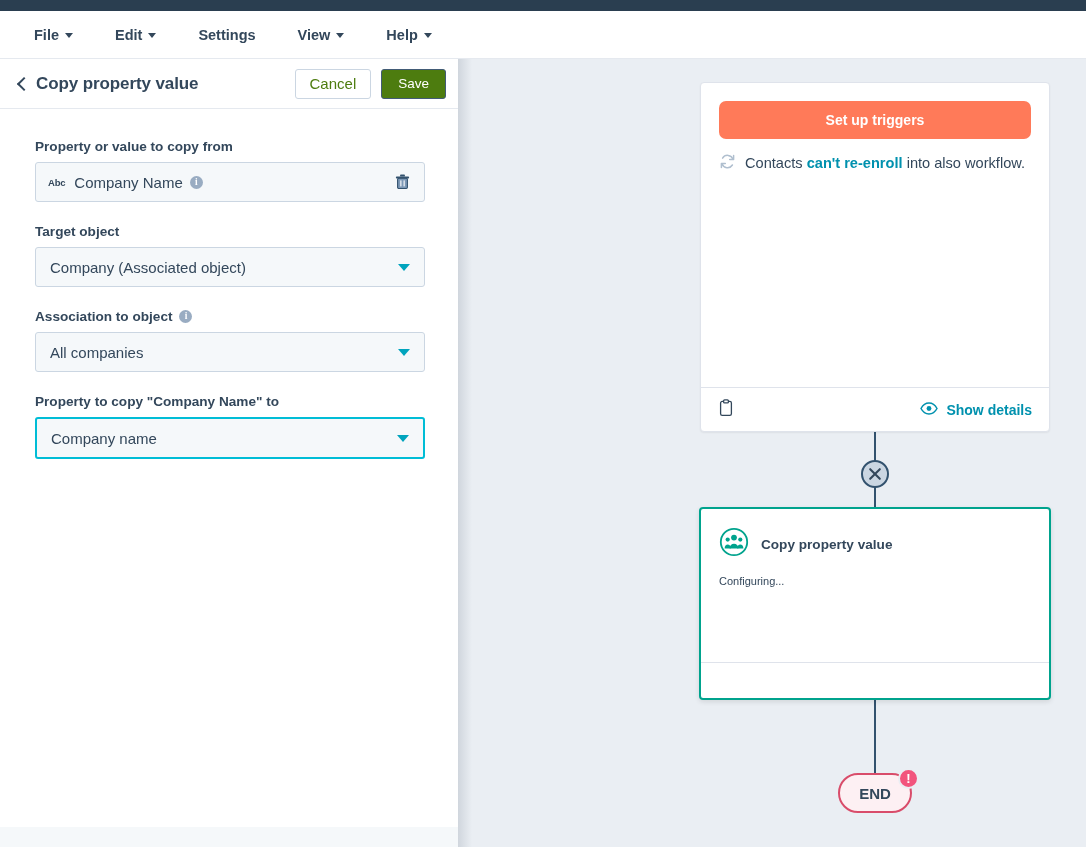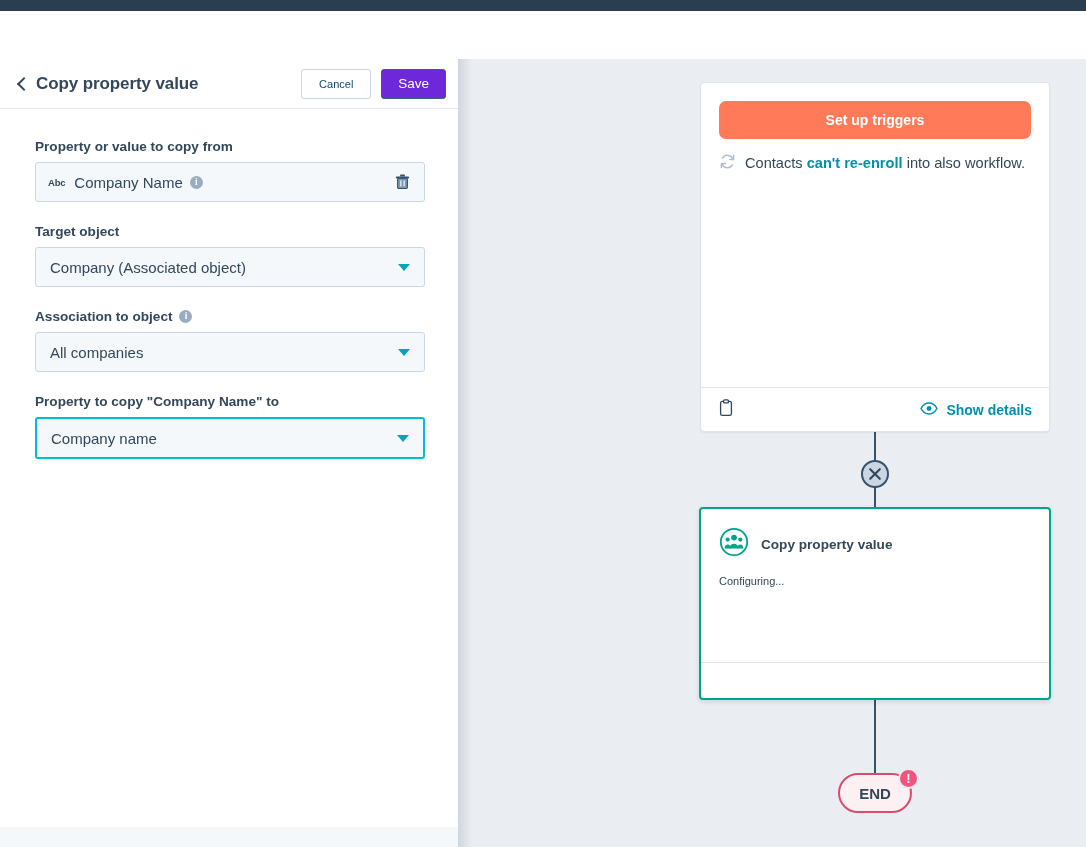--- a/index.html
+++ b/index.html
@@ -100,34 +100,34 @@
     margin-left: auto;
     display: flex;
     align-items: center;
     gap: 10px;
   }
   .btn-cancel {
     min-width: 70px;
     height: 30px;
     padding: 0 14px;
     background: #ffffff;
-    color: #0c4a6e;
+    color: #4d7c0f;
     border: 1px solid #cbd6e2;
     border-radius: 3px;
-    font-size: 11px;
+    font-size: 15px;
     font-family: inherit;
     cursor: pointer;
     line-height: 28px;
     text-align: center;
   }
   .btn-save {
     min-width: 62px;
     height: 30px;
     padding: 0 16px;
-    background: #6d28d9;
+    background: #4d7c0f;
     color: #ffffff;
     border: 1px solid #425b76;
     border-radius: 3px;
     font-size: 13.5px;
     font-family: inherit;
     cursor: pointer;
     line-height: 28px;
     text-align: right;
   }
 
@@ -381,20 +381,41 @@
     z-index: 3;
   }
 </style>
 </head>
 <body>
 
 <div id="app">
 
   <div class="topbar"></div>
 
+  <div class="menubar">
+    <div class="menu-item">
+      <span>File</span>
+      <span class="caret-dn"></span>
+    </div>
+    <div class="menu-item">
+      <span>Edit</span>
+      <span class="caret-dn"></span>
+    </div>
+    <div class="menu-item">
+      <span>Settings</span>
+    </div>
+    <div class="menu-item">
+      <span>View</span>
+      <span class="caret-dn"></span>
+    </div>
+    <div class="menu-item">
+      <span>Help</span>
+      <span class="caret-dn"></span>
+    </div>
+  </div>
 
   <div class="left-panel">
 
     <div class="panel-header">
       <span class="back-chevron"></span>
       <span class="panel-title">Copy property value</span>
       <div class="panel-header-actions">
         <button class="btn-cancel">Cancel</button>
         <button class="btn-save">Save</button>
       </div>

